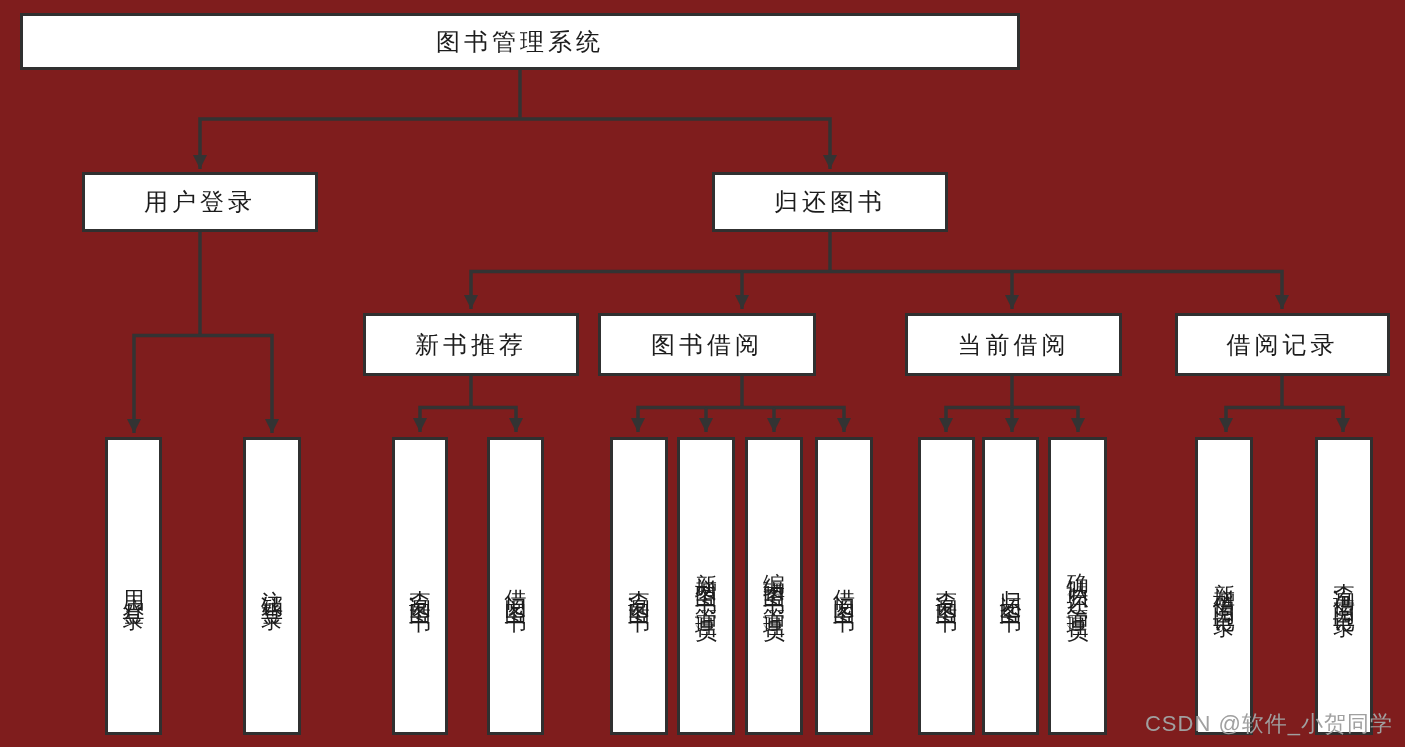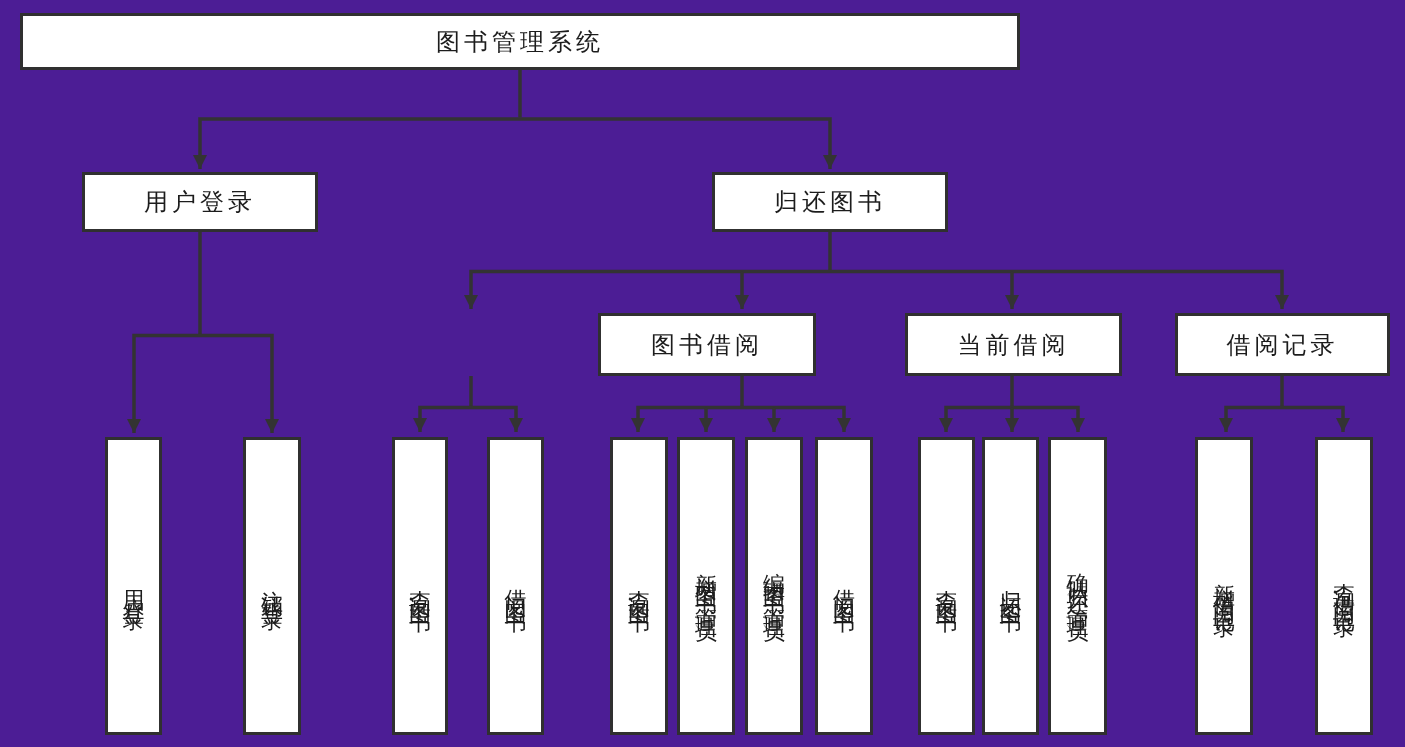--- a/index.html
+++ b/index.html
@@ -1,19 +1,19 @@
 <!DOCTYPE html>
 <html><head>
 <meta charset="utf-8">
 <style>
   html,body{margin:0;padding:0;background:#ffffff;}
   .canvas{
     position:relative;
     width:1405px;height:747px;
-    background:#4c1d95;
+    background:#7f1d1d;
     font-family:"Liberation Sans","DejaVu Sans",sans-serif;
     overflow:hidden;
   }
   .connectors{position:absolute;left:0;top:0;z-index:1;}
   .box{
     position:absolute;
     box-sizing:border-box;
     background:#ffffff;
     border:3px solid #303030;
     display:flex;
@@ -84,20 +84,21 @@
       <path d="M1282,376 V406"></path>
       <path d="M1226,432 V407.5 H1343 V432" marker-start="url(#arr)" marker-end="url(#arr)"></path>
     </g>
   </svg>
 
   <div class="box hlabel" style="left:20px;top:13px;width:1000px;height:57px">图书管理系统</div>
 
   <div class="box hlabel" style="left:82px;top:172px;width:236px;height:60px">用户登录</div>
   <div class="box hlabel" style="left:712px;top:172px;width:236px;height:60px">归还图书</div>
 
+  <div class="box hlabel" style="left:363px;top:313px;width:216px;height:63px">新书推荐</div>
   <div class="box hlabel" style="left:598px;top:313px;width:218px;height:63px">图书借阅</div>
   <div class="box hlabel" style="left:1175px;top:313px;width:215px;height:63px">借阅记录</div>
   <div class="box hlabel" style="left:905px;top:313px;width:217px;height:63px">当前借阅</div>
 
   <div class="box leaf" style="left:105px;top:437px;width:57px;height:298px">用户登录</div>
   <div class="box leaf" style="left:243px;top:437px;width:58px;height:298px">注销登录</div>
 
   <div class="box leaf" style="left:392px;top:437px;width:56px;height:298px">查询图书</div>
   <div class="box leaf" style="left:487px;top:437px;width:57px;height:298px">借阅图书</div>
 
@@ -106,14 +107,15 @@
   <div class="box leaf" style="left:745px;top:437px;width:58px;height:298px">编辑图书（管理员）</div>
   <div class="box leaf" style="left:815px;top:437px;width:58px;height:298px">借阅图书</div>
 
   <div class="box leaf" style="left:918px;top:437px;width:57px;height:298px">查询图书</div>
   <div class="box leaf" style="left:982px;top:437px;width:57px;height:298px">归还图书</div>
   <div class="box leaf" style="left:1048px;top:437px;width:59px;height:298px">确认归还（管理员）</div>
 
   <div class="box leaf" style="left:1195px;top:437px;width:58px;height:298px">新增借阅记录</div>
   <div class="box leaf" style="left:1315px;top:437px;width:58px;height:298px">查询借阅记录</div>
 
+  <div class="watermark">CSDN @软件_小贺同学</div>
 
 </div>
 
 </body></html>

